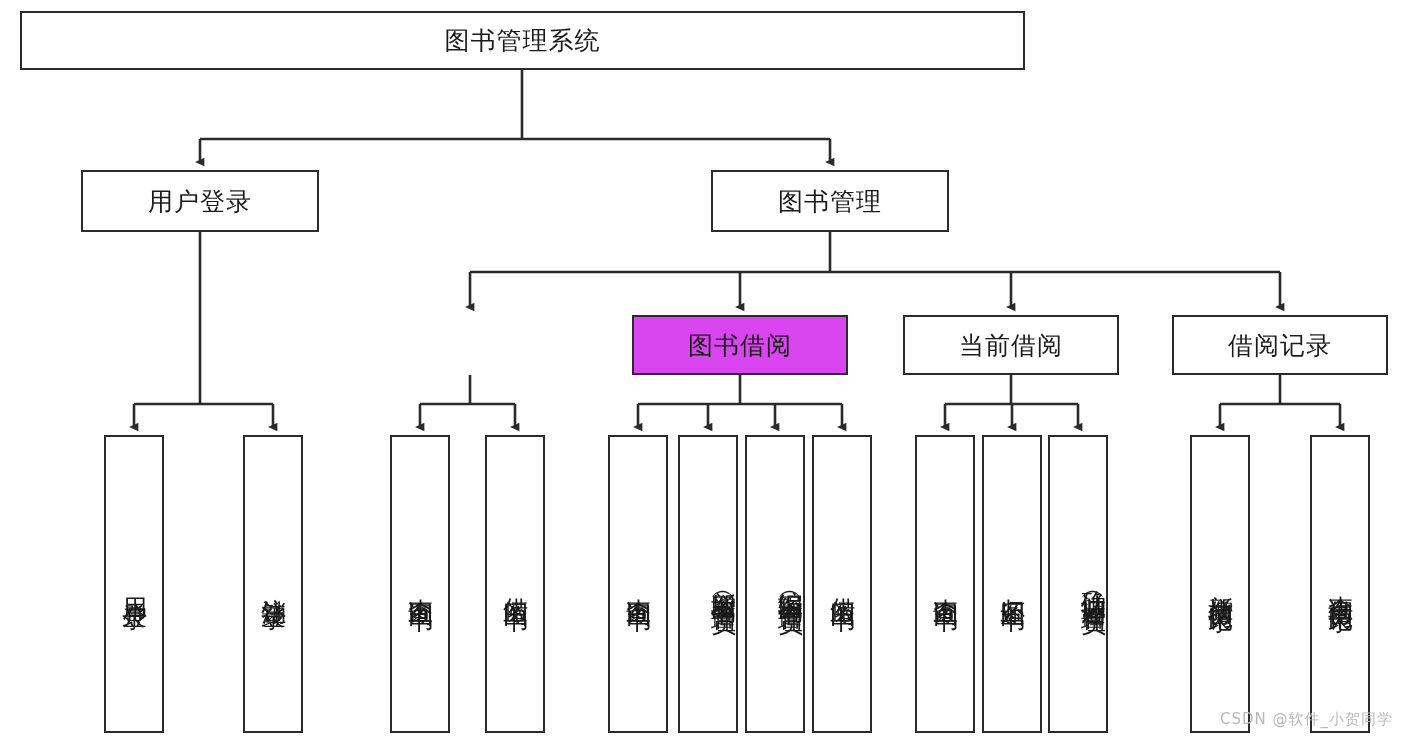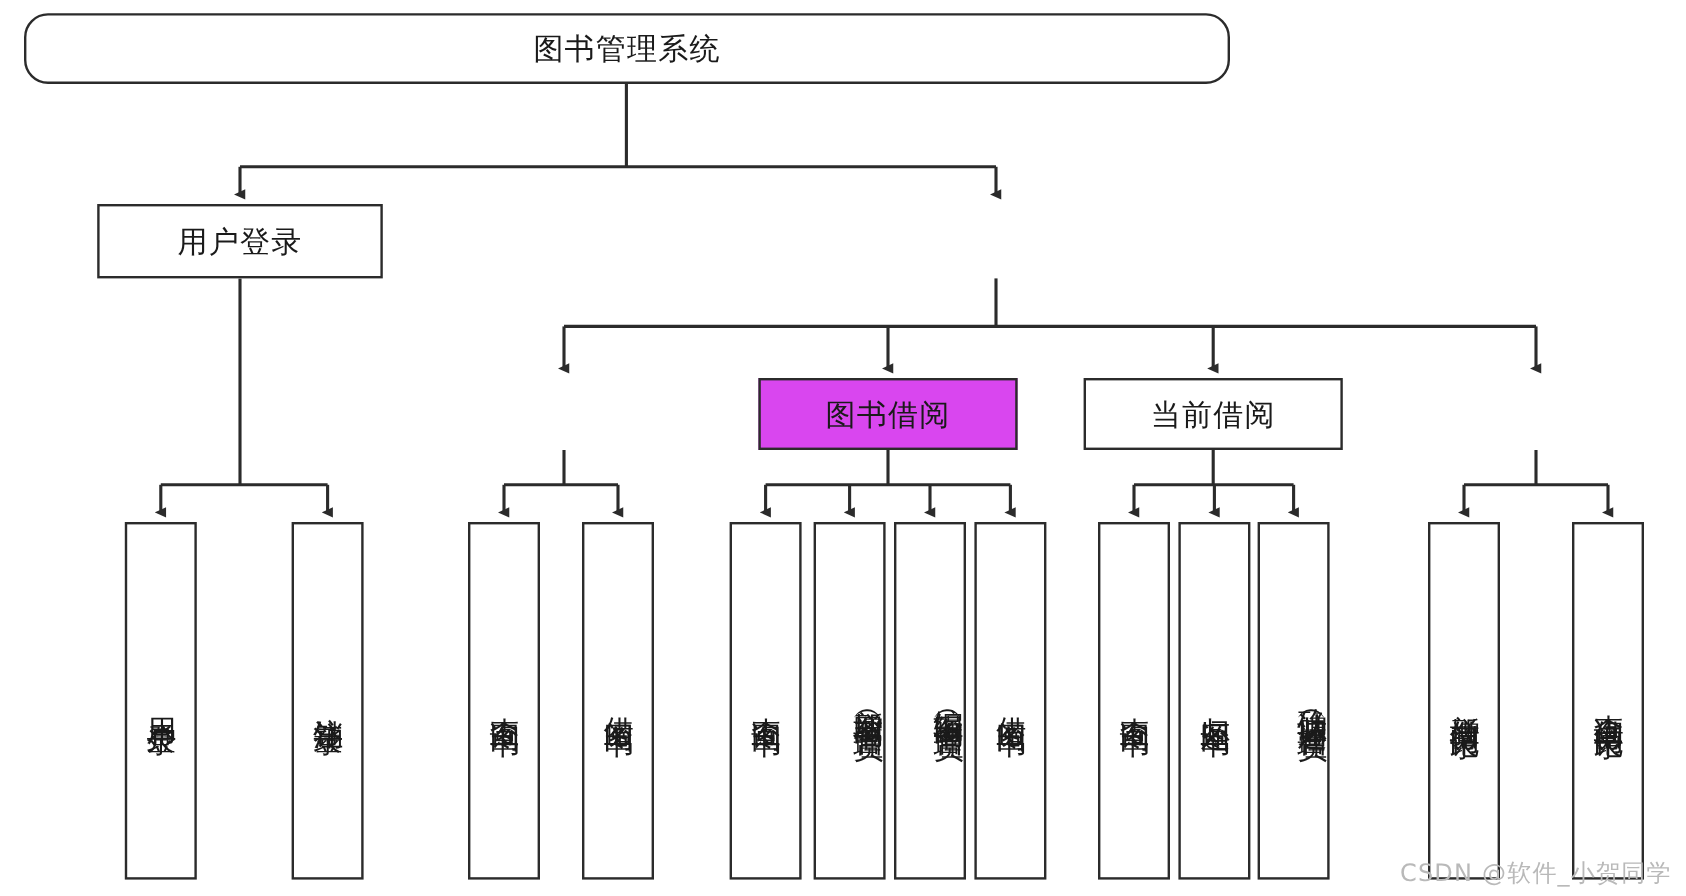--- a/index.html
+++ b/index.html
@@ -58,22 +58,22 @@
     text-orientation: upright;
     display: block;
     white-space: nowrap;
   }
   .node.vert.centerish {
     align-items: center;
   }
   .watermark {
     position: absolute;
     right: 12px;
-    bottom: 6px;
-    font-size: 20px;
+    bottom: 18px;
+    font-size: 15px;
     color: #b9b9b9;
     letter-spacing: 1px;
     white-space: nowrap;
   }
 </style>
 </head>
 <body>
 
 <div id="diagram-root">
 
@@ -120,26 +120,28 @@
       <path d="M1012,404 L1012,427" marker-end="url(#arrow)"></path>
       <path d="M1078,404 L1078,427" marker-end="url(#arrow)"></path>
 
       <path d="M1280,375 L1280,404"></path>
       <path d="M1220,404 L1340,404"></path>
       <path d="M1220,404 L1220,427" marker-end="url(#arrow)"></path>
       <path d="M1340,404 L1340,427" marker-end="url(#arrow)"></path>
     </g>
   </svg>
 
-  <div class="node horiz" style="left: 20px; top: 11px; width: 1005px; height: 59px; border-color: rgb(43, 43, 43); background: rgb(255, 255, 255); color: rgb(26, 26, 26); border-radius: 20px;">图书管理系统</div>
+  <div class="node horiz" style="left: 20px; top: 11px; width: 1005px; height: 59px; border-color: rgb(43, 43, 43); background: rgb(255, 255, 255); color: rgb(26, 26, 26);">图书管理系统</div>
 
   <div class="node horiz" style="left: 81px; top: 170px; width: 238px; height: 62px; border-color: rgb(43, 43, 43); background: rgb(255, 255, 255); color: rgb(26, 26, 26);">用户登录</div>
+  <div class="node horiz" style="left: 711px; top: 170px; width: 238px; height: 62px; border-color: rgb(43, 43, 43); background: rgb(255, 255, 255); color: rgb(26, 26, 26);">图书管理</div>
 
   <div class="node horiz" style="left: 632px; top: 315px; width: 216px; height: 60px; border-color: rgb(43, 43, 43); background: #d946ef; color: rgb(26, 26, 26);">图书借阅</div>
   <div class="node horiz" style="left: 903px; top: 315px; width: 216px; height: 60px; border-color: rgb(43, 43, 43); background: rgb(255, 255, 255); color: rgb(26, 26, 26);">当前借阅</div>
+  <div class="node horiz" style="left: 1172px; top: 315px; width: 216px; height: 60px; border-color: rgb(43, 43, 43); background: rgb(255, 255, 255); color: rgb(26, 26, 26);">借阅记录</div>
 
   <div class="node vert centerish" style="left: 104px; top: 435px; width: 60px; height: 298px; border-color: rgb(43, 43, 43); background: rgb(255, 255, 255); color: rgb(26, 26, 26);">
       <span class="vtext">用户登录</span>
     </div>
   <div class="node vert centerish" style="left: 243px; top: 435px; width: 60px; height: 298px; border-color: rgb(43, 43, 43); background: rgb(255, 255, 255); color: rgb(26, 26, 26);">
       <span class="vtext">注销登录</span>
     </div>
   <div class="node vert centerish" style="left: 390px; top: 435px; width: 60px; height: 298px; border-color: rgb(43, 43, 43); background: rgb(255, 255, 255); color: rgb(26, 26, 26);">
       <span class="vtext">查询图书</span>
     </div>

